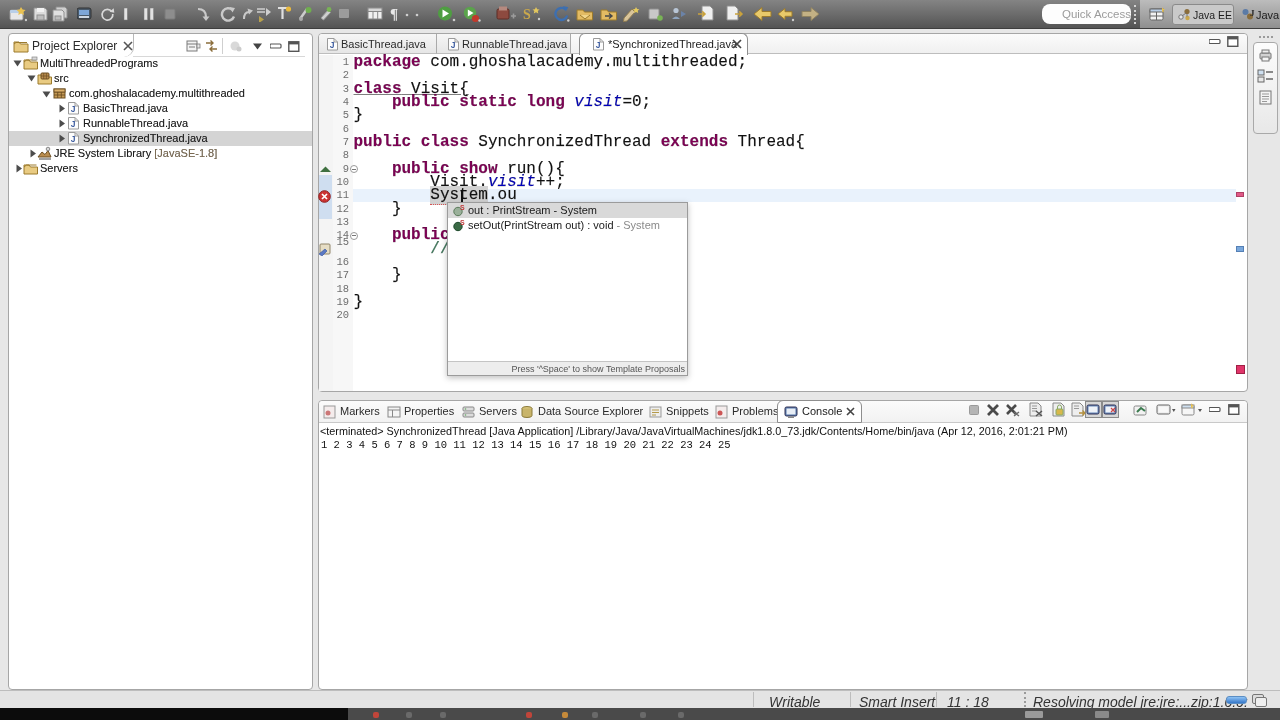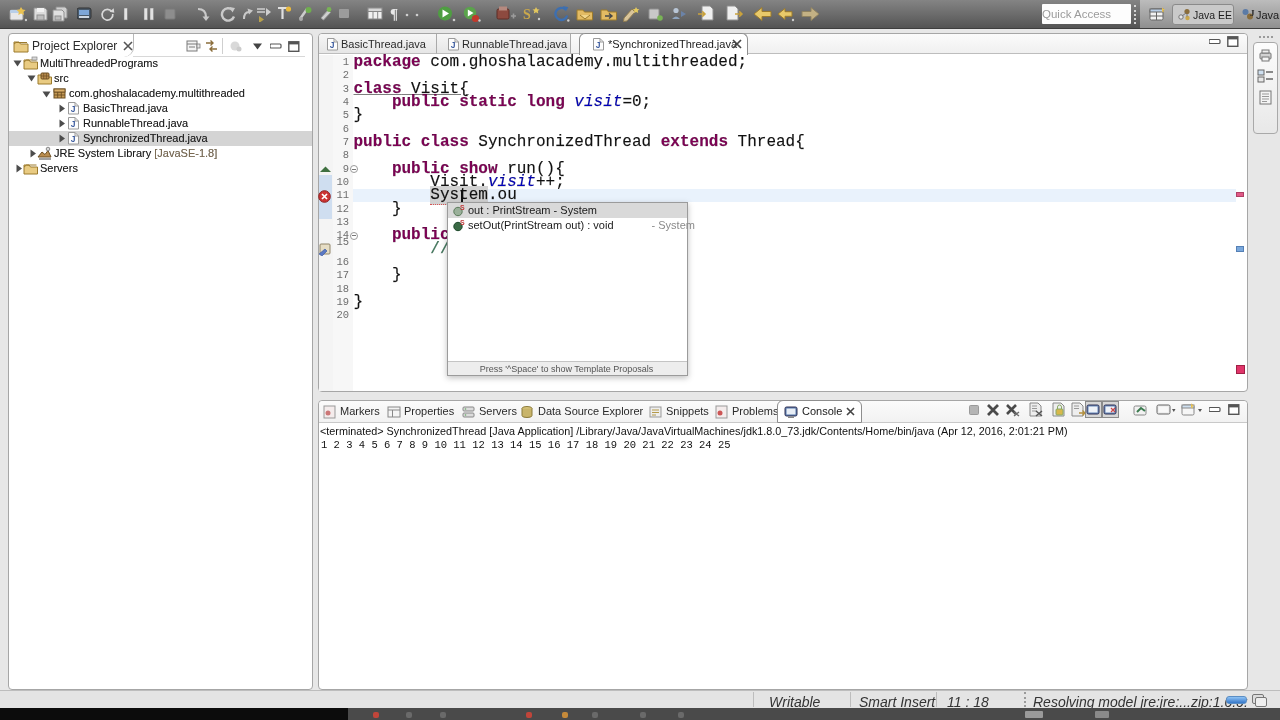--- a/index.html
+++ b/index.html
@@ -162,21 +162,21 @@
 <svg class="abs" style="left:753px;top:6px;" width="20" height="16" viewBox="0 0 20 16">
     <path d="M9 1.5 v4 h9 v5 h-9 v4 L1 8z" fill="#e8c96a" stroke="#9c7b2d"></path>
   </svg>
 <svg class="abs" style="left:777px;top:6px;" width="18" height="16" viewBox="0 0 18 16">
     <path d="M8 2.5 v3.2 h7 v4.6 h-7 v3.2 L1 8z" fill="#e8c96a" stroke="#9c7b2d"></path>
     <circle cx="16" cy="14" r="1.2" fill="#ccc"></circle>
   </svg>
 <svg class="abs" style="left:800px;top:6px;" width="20" height="16" viewBox="0 0 20 16">
     <path d="M11 1.5 v4 h-9 v5 h9 v4 L19 8z" fill="#c3b184" stroke="#8f8260"></path>
   </svg>
-<div class="abs" style="left:1042px;top:4px;width:89px;height:20px;background:#fdfdfd;border-radius:1px;color:#9b9b9b;font-size:11.5px;line-height:20px;text-align:left;">Quick Access</div>
+<div class="abs" style="left:1042px;top:4px;width:89px;height:20px;background:#fdfdfd;border-radius:8px;color:#9b9b9b;font-size:11.5px;line-height:20px;text-align:right;">Quick Access</div>
 <div class="abs" style="left:1134px;top:5px;height:19px;border-left:2px dotted #d4d4d4;"></div>
 <svg class="abs" style="left:1148px;top:6px;" width="20" height="17" viewBox="0 0 20 17">
     <rect x="2" y="3" width="13" height="11" rx="1.5" fill="#f2f2f2" stroke="#666"></rect>
     <rect x="2" y="3" width="13" height="3" fill="#b9cfe8" stroke="#666"></rect>
     <path d="M8.5 6 v8 M2 10 h13" stroke="#666"></path>
     <path d="M14 1 l1 1.8 2 .2 -1.5 1.4 .4 2 -1.9-1z" fill="#e8c152"></path>
   </svg>
 <div class="abs" style="left:1172px;top:4px;width:62px;height:21px;background:#c9c9c9;border:1px solid #8a8a8a;border-radius:3px;"></div>
 <svg class="abs" style="left:1176px;top:7px;" width="16" height="15" viewBox="0 0 16 15">
     <circle cx="5" cy="10" r="2.2" fill="#e8e8e8" stroke="#777"></circle>
@@ -390,23 +390,23 @@
 <div class="abs" style="left:448px;top:203px;width:239px;height:15px;background:#d9d9d9;"></div>
 <svg class="abs" style="left:452px;top:204px;" width="13" height="13" viewBox="0 0 13 13">
     <circle cx="6" cy="7.5" r="4.2" fill="#9ab09a" stroke="#5a7a5a"></circle>
     <text x="8" y="6" font-size="7" fill="#c03a3a" font-family="Liberation Sans" font-weight="bold">S</text>
   </svg>
 <div class="abs" style="left:468px;top:204px;font-size:11px;color:#1a1a1a;white-space:nowrap;">out : PrintStream - System</div>
 <svg class="abs" style="left:452px;top:219px;" width="13" height="13" viewBox="0 0 13 13">
     <circle cx="6" cy="7.5" r="4.2" fill="#3a6a45" stroke="#1e4a2c"></circle>
     <text x="8" y="6" font-size="7" fill="#c03a3a" font-family="Liberation Sans" font-weight="bold">S</text>
   </svg>
-<div class="abs" style="left:468px;top:219px;font-size:11px;color:#1a1a1a;white-space:nowrap;">setOut(PrintStream out) : void <span style="color:#8a8a8a;margin-left:35px;">- System</span></div>
+<div class="abs" style="left:468px;top:219px;font-size:11px;color:#1a1a1a;white-space:nowrap;">setOut(PrintStream out) : void <span style="color:#8a8a8a;">- System</span></div>
 <div class="abs" style="left:448px;top:361px;width:239px;height:14px;background:#ededed;border-top:1px solid #c4c4c4;"></div>
-<div class="abs" style="left:448px;top:363.5px;width:237px;font-size:9px;color:#555;white-space:nowrap;text-align:center;">Press '^Space' to show Template Proposals</div>
+<div class="abs" style="left:448px;top:363.5px;width:237px;font-size:9px;color:#555;white-space:nowrap;text-align:right;">Press '^Space' to show Template Proposals</div>
 <div class="abs" style="left:1259px;top:36px;width:14px;height:4px;border-top:2px dotted #9a9a9a;"></div>
 <div class="abs" style="left:1253px;top:42px;width:25px;height:92px;background:linear-gradient(#fcfcfc,#e8e8e8);border:1px solid #a9a9a9;border-radius:4px;"></div>
 <svg class="abs" style="left:1258px;top:48px;" width="16" height="14" viewBox="0 0 16 14">
     <rect x="2" y="5" width="11" height="6" rx="1" fill="#d2d2d2" stroke="#777"></rect>
     <rect x="4" y="2" width="7" height="3" fill="#eee" stroke="#777"></rect>
     <rect x="4" y="9" width="7" height="4" fill="#f4f4f4" stroke="#777"></rect>
   </svg>
 <svg class="abs" style="left:1257px;top:68px;" width="18" height="16" viewBox="0 0 18 16">
     <rect x="1" y="2" width="6" height="5" fill="#cfe0f0" stroke="#666"></rect>
     <rect x="1" y="9" width="6" height="5" fill="#e8e8e8" stroke="#666"></rect>

